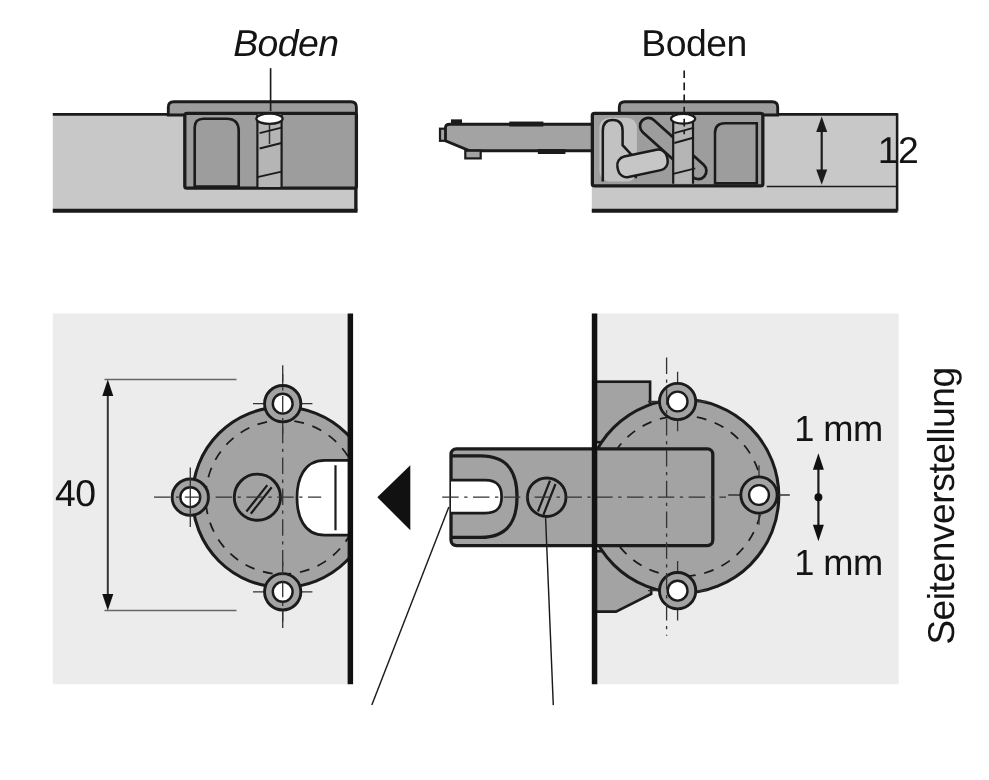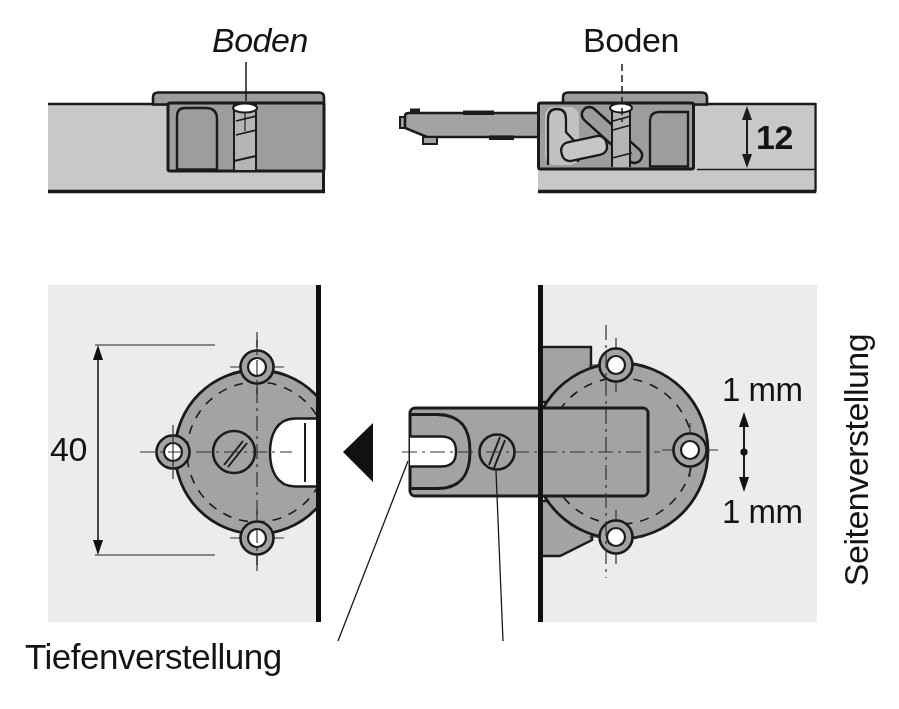--- a/index.html
+++ b/index.html
@@ -177,23 +177,22 @@
       </g>
     </g>
 
     <path d="M408,461 L338,641" stroke="#1b1b1b" stroke-width="1.3"></path>
     <path d="M496,471 L503,641" stroke="#1b1b1b" stroke-width="1.3"></path>
   </svg>
 
   <div class="lbl" style="left:212px;top:22px;font-style:italic;">Boden</div>
   <div class="lbl" style="left:583px;top:22px;">Boden</div>
 
-  <div class="lbl" style="left:756px;top:119px;font-weight:bold;">12</div>
+  <div class="lbl" style="left:798px;top:119px;">12</div>
   <div class="lbl" style="left:50px;top:431px;">40</div>
 
   <div class="lbl lbl-small" style="left:722px;top:372px;">1 mm</div>
   <div class="lbl lbl-small" style="left:722px;top:494px;">1 mm</div>
 
   <div class="lbl lbl-rot">Seitenverstellung</div>
 
-  <div class="lbl" style="left:25px;top:638px;font-size:35px;">Tiefenverstellung</div>
 
 </div>
 
 </body></html>

